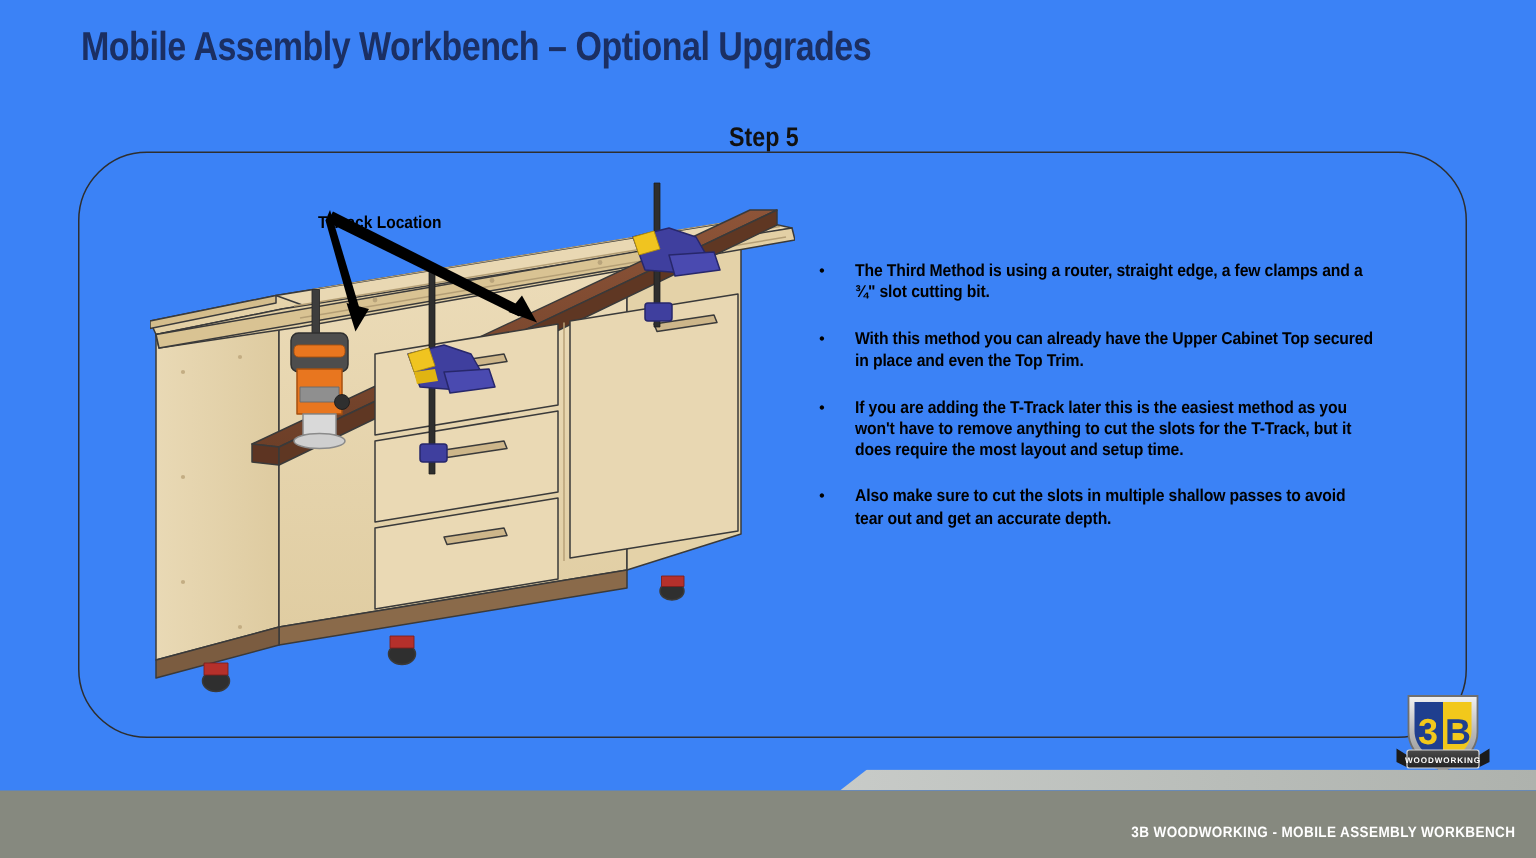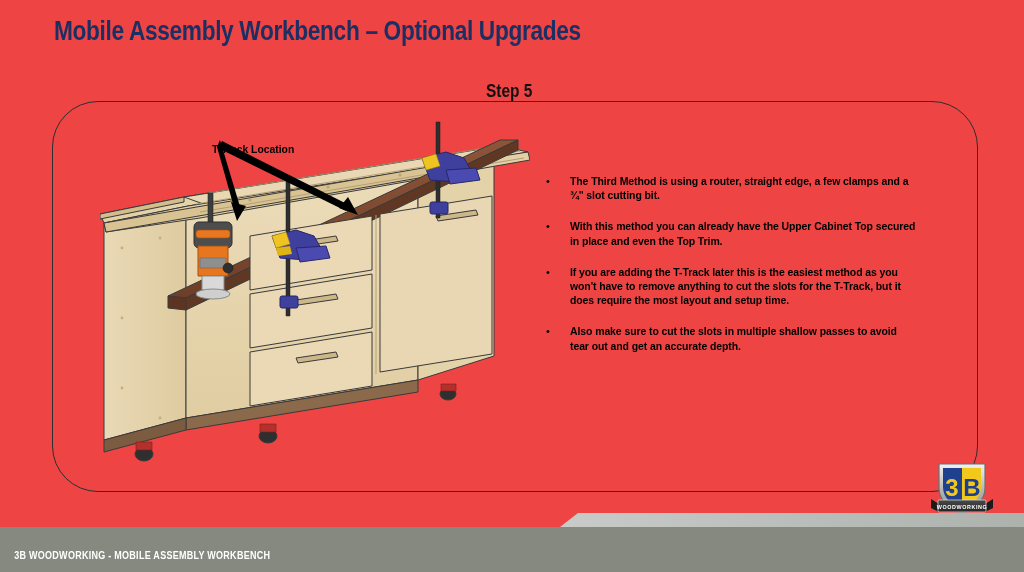--- a/index.html
+++ b/index.html
@@ -10,21 +10,21 @@
   body {
     width: 1024px;
     height: 572px;
     overflow: hidden;
     font-family: "Liberation Sans", sans-serif;
     position: relative;
   }
   .slide {
     position: absolute;
     inset: 0;
-    background: #ef4444;
+    background: #3b82f6;
   }
 
   
   .slide-title {
     position: absolute;
     left: 54px;
     top: 16px;
     font-size: 27px;
     font-weight: bold;
     color: #1b2f63;
@@ -139,21 +139,21 @@
     top: 527px;
     width: 1024px;
     height: 45px;
     background: #86897f;
   }
   .footer-text {
     position: absolute;
     left: 0;
     top: 550px;
     width: 1024px;
-    text-align: left;
+    text-align: right;
     font-size: 10px;
     font-weight: bold;
     color: #ffffff;
     letter-spacing: 0.3px;
   }
   .footer-text span {
     display: inline-block;
     transform: scaleX(0.9);
   }
 </style>

